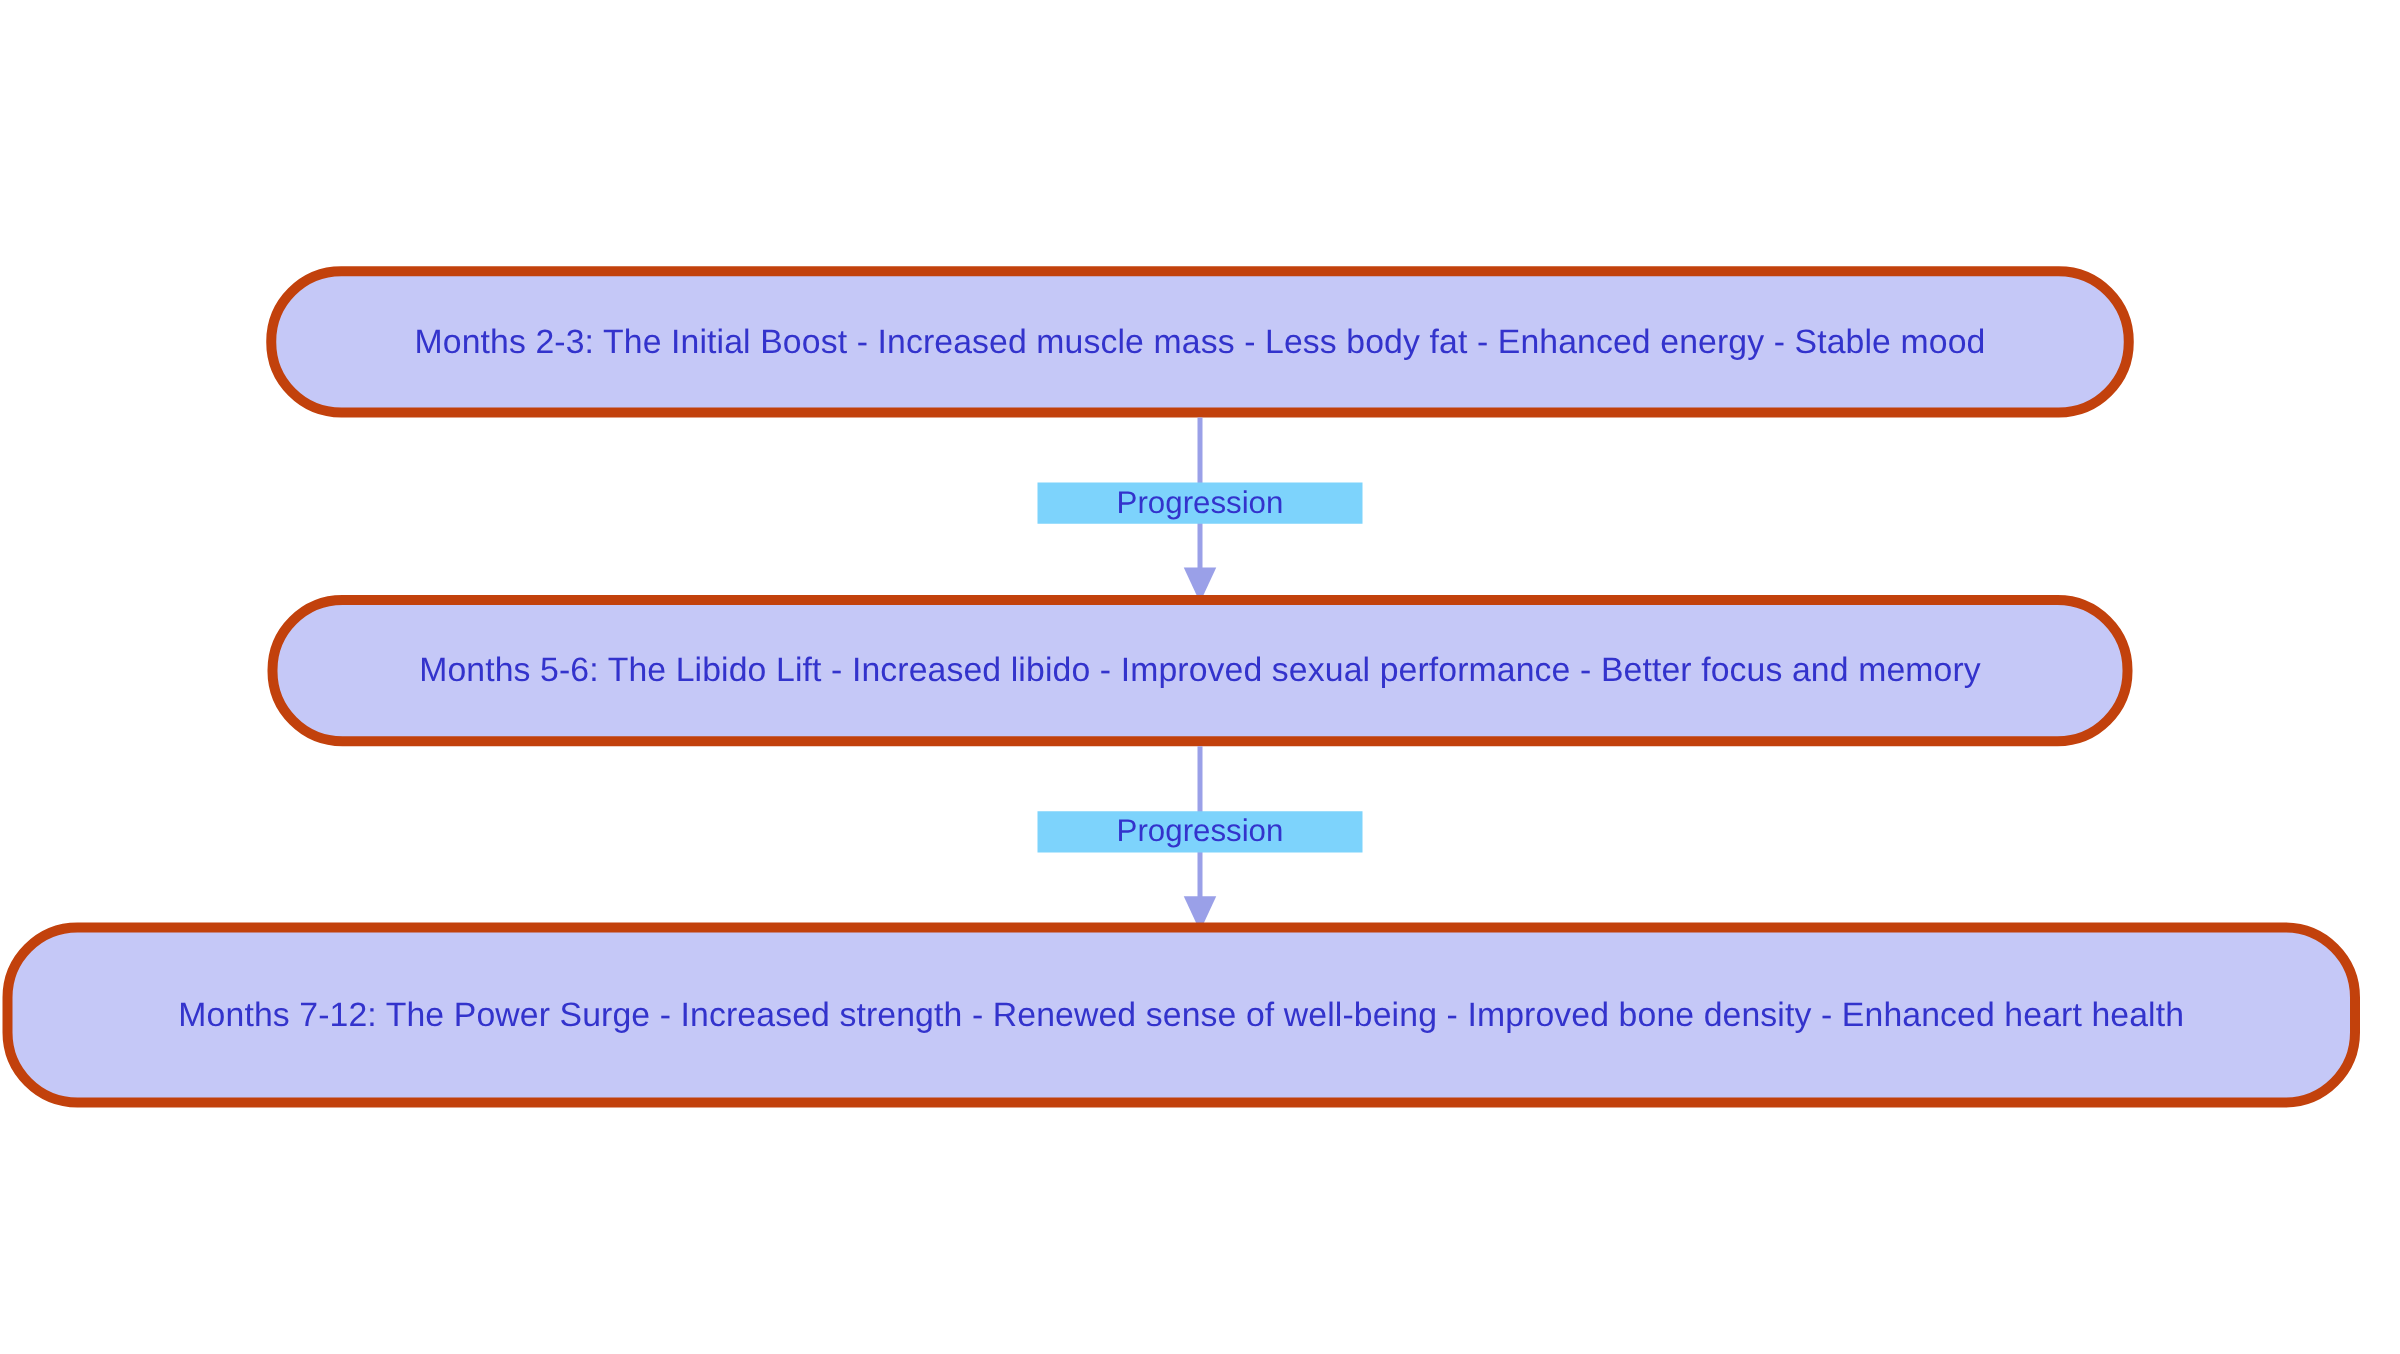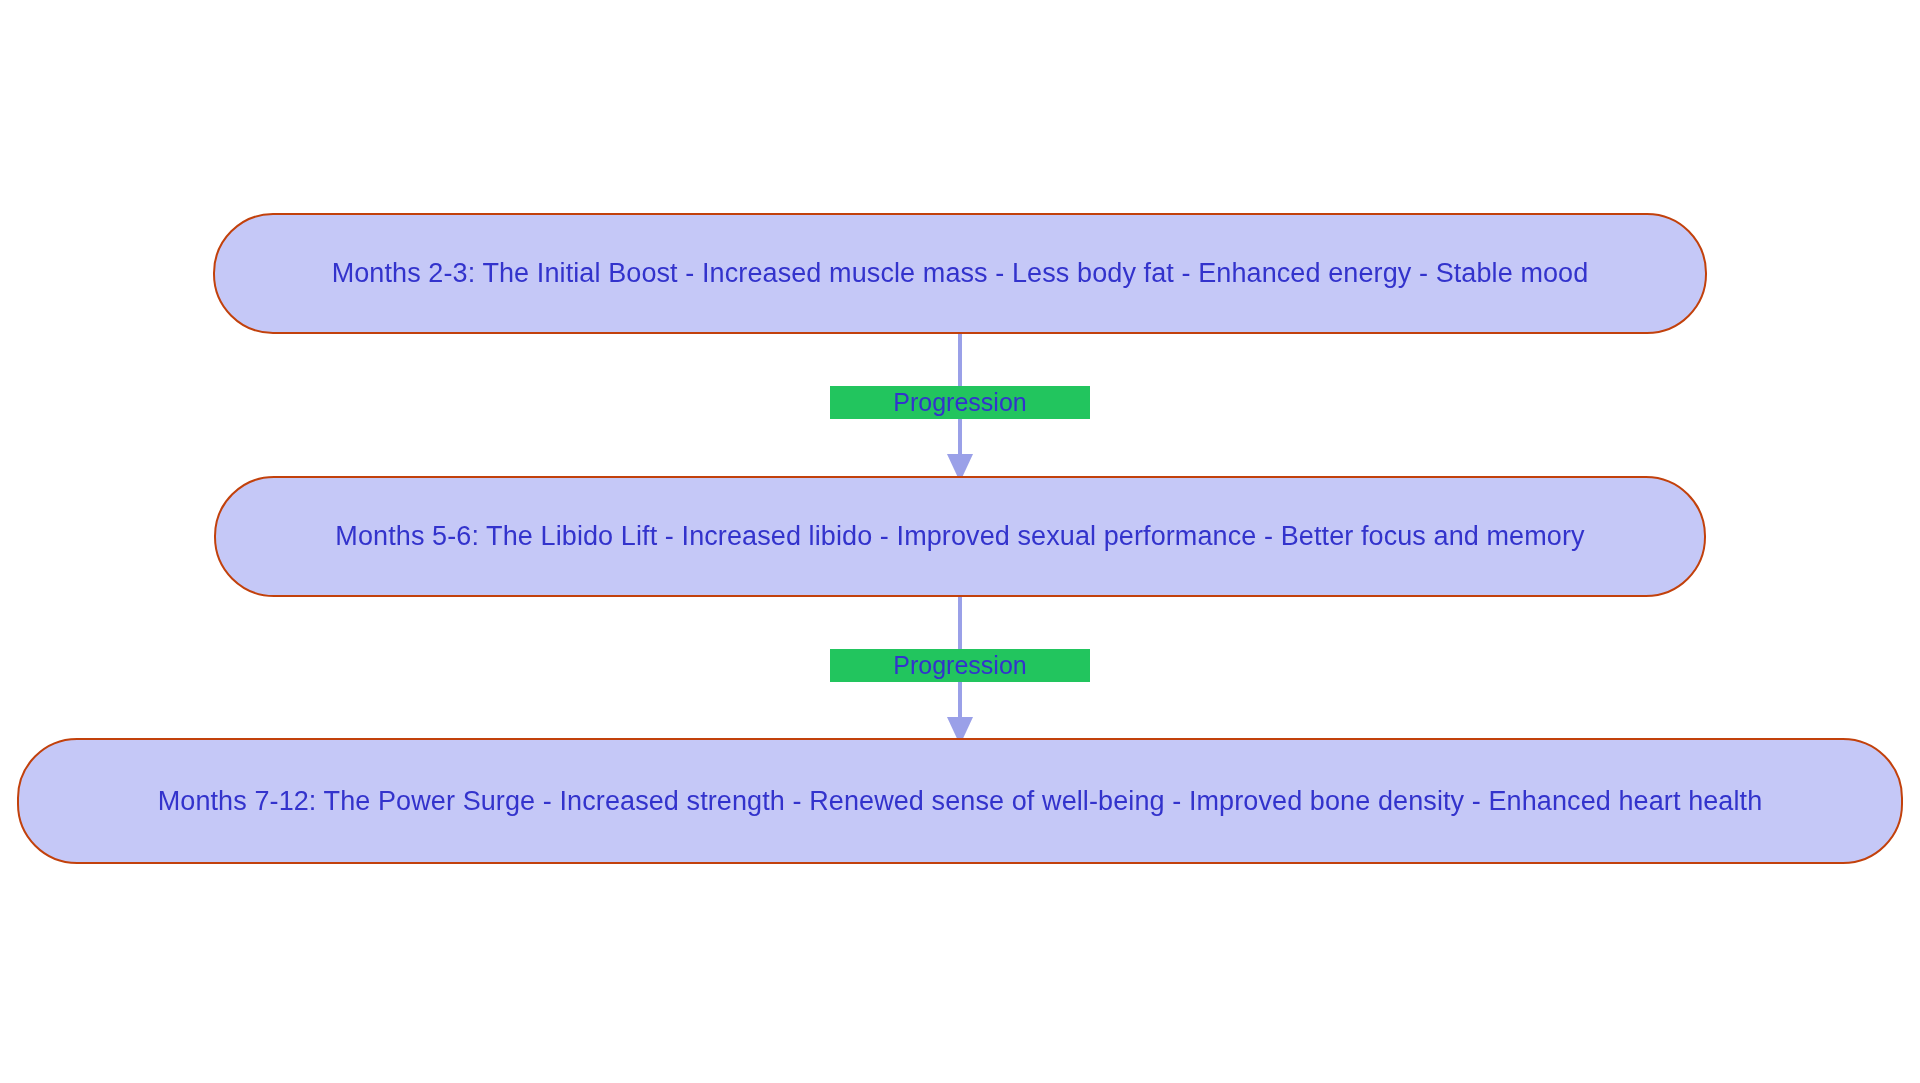--- a/index.html
+++ b/index.html
@@ -18,21 +18,21 @@
     position: relative;
     width: 1920px;
     height: 1083px;
     background: #ffffff;
   }
 
   .node {
     position: absolute;
     box-sizing: border-box;
     background: #c5c8f7;
-    border: 2px solid #c2410c;
+    border: 8px solid #c2410c;
     border-radius: 60px;
     display: flex;
     align-items: center;
     justify-content: center;
     text-align: center;
     color: #3333cc;
     font-size: 27px;
     font-family: "Liberation Sans", sans-serif;
     letter-spacing: 0.1px;
     white-space: nowrap;
@@ -45,24 +45,24 @@
     width: 1494px;
     height: 121px;
   }
   #node-2 {
     left: 214px;
     top: 476px;
     width: 1492px;
     height: 121px;
   }
   #node-3 {
-    left: 17px;
+    left: 2px;
     top: 738px;
     width: 1886px;
-    height: 126px;
+    height: 148px;
     text-align: center;
   }
 
   .edge {
     position: absolute;
     width: 260px;
     height: 150px;
   }
   #edge-1 { left: 830px; top: 334px; }
   #edge-2 { left: 830px; top: 597px; }
@@ -75,21 +75,21 @@
   }
 
   .edge-label {
     position: absolute;
     left: 0;
     width: 260px;
     text-align: center;
     color: #3333cc;
     font-size: 25px;
     font-family: "Liberation Sans", sans-serif;
-    background: #22c55e;
+    background: #7dd3fc;
     padding: 2px 0;
     white-space: nowrap;
   }
   #edge-label-1 { top: 52px; }
   #edge-label-2 { top: 52px; }
 </style>
 </head>
 <body>
 
 <div id="flowchart">

